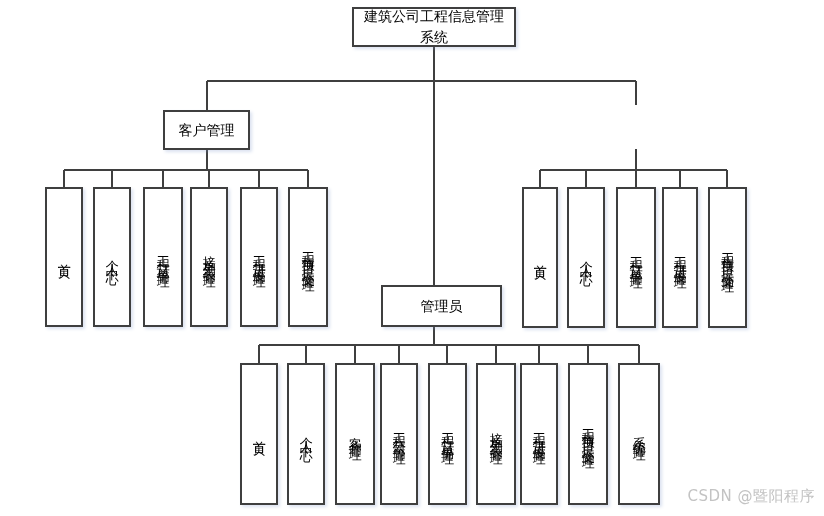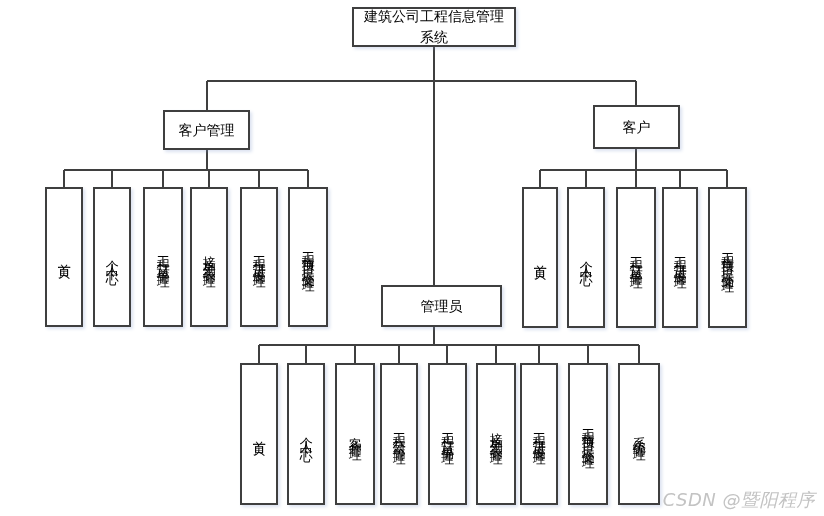--- a/index.html
+++ b/index.html
@@ -24,41 +24,40 @@
     display:flex;align-items:center;justify-content:center;
     text-align:center;font-size:14px;line-height:1.5;
     box-shadow:2px 2px 3px rgba(130,155,205,.28);
   }
   .node.root{padding:1px 5px;}
   .leaf span{
     writing-mode:vertical-rl;text-orientation:upright;
     font-size:13px;letter-spacing:4px;white-space:nowrap;
   }
   .watermark{
-    position:absolute;right:9px;bottom:4px;
-    color:var(--watermark);font-size:18px;letter-spacing:.5px;font-style:italic;
+    position:absolute;right:9px;bottom:10px;
+    color:var(--watermark);font-size:15px;letter-spacing:.5px;
   }
 </style>
 </head>
 <body>
 
 <div class="canvas">
 
   <svg class="connectors" width="824" height="516" aria-hidden="true">
     <path d="M434 47 V285"></path>
     <path d="M207 81 H636 M207 81 V110 M636 81 V105"></path>
     <path d="M207 150 V170 M64 170 H308 M64 170 V187 M112 170 V187 M163 170 V187 M209 170 V187 M259 170 V187 M308 170 V187"></path>
     <path d="M636 149 V170 M540 170 H727 M540 170 V187 M586 170 V187 M636 170 V187 M680 170 V187 M727 170 V187"></path>
     <path d="M434 327 V345 M259 345 H639 M259 345 V363 M306 345 V363 M355 345 V363 M399 345 V363 M447 345 V363 M496 345 V363 M539 345 V363 M588 345 V363 M639 345 V363"></path>
   </svg>
 
   <div class="node root" style="left:352px;top:7px;width:164px;height:40px;">建筑公司工程信息管理系统</div>
 
   <div class="node" style="left:163px;top:110px;width:87px;height:40px;">客户管理</div>
-  <div class="node" style="left:593px;top:105px;width:87px;height:44px;">客户</div>
   <div class="node" style="left:381px;top:285px;width:121px;height:42px;">管理员</div>
 
   <div class="node leaf" style="left:45px;top:187px;width:38px;height:140px;">
     <span>首页</span>
     </div>
   <div class="node leaf" style="left:93px;top:187px;width:38px;height:140px;">
     <span>个人中心</span>
     </div>
   <div class="node leaf" style="left:143px;top:187px;width:40px;height:140px;">
     <span>工程订单管理</span>

